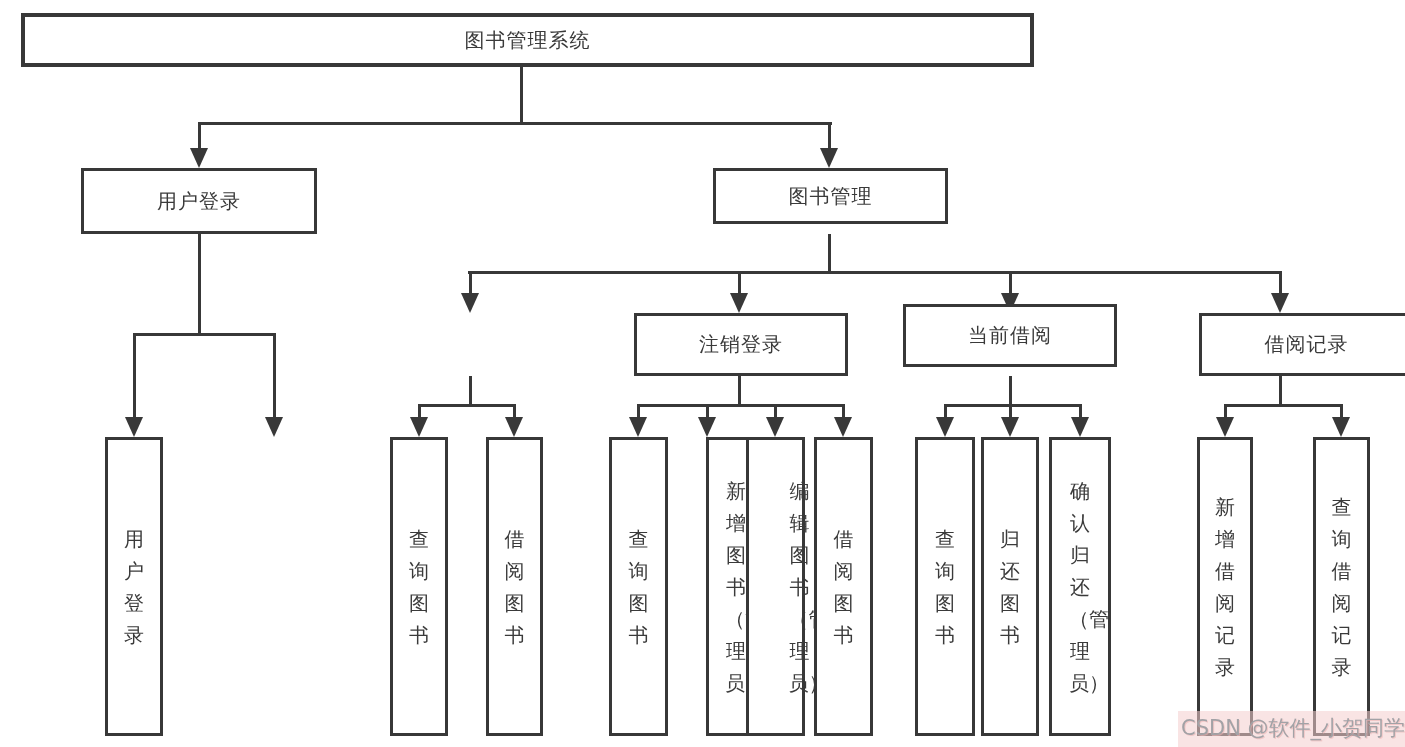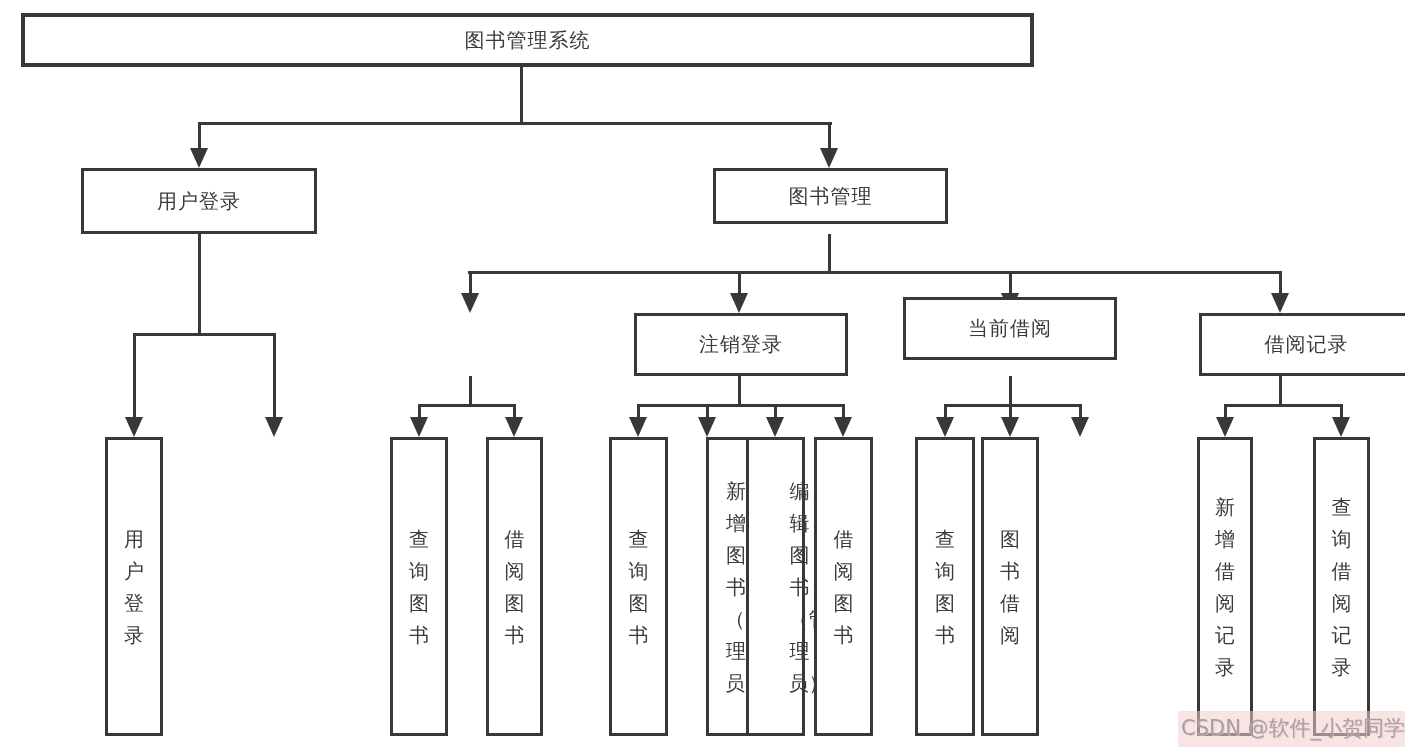--- a/index.html
+++ b/index.html
@@ -70,21 +70,21 @@
   <div class="vline" style="left:738px;top:271px;width:3px;height:24px;"></div>
   <div class="arrow" style="left:730px;top:293px;"></div>
   <div class="vline" style="left:1009px;top:271px;width:3px;height:24px;"></div>
   <div class="arrow" style="left:1001px;top:293px;"></div>
   <div class="vline" style="left:1279px;top:271px;width:3px;height:24px;"></div>
   <div class="arrow" style="left:1271px;top:293px;"></div>
 
   <div class="box" style="left:634px;top:313px;width:214px;height:63px;">
     <span>注销登录</span>
   </div>
-  <div class="box" style="left:903px;top:297px;width:214px;height:63px;">
+  <div class="box" style="left:903px;top:304px;width:214px;height:63px;">
     <span>当前借阅</span>
   </div>
   <div class="box" style="left:1199px;top:313px;width:215px;height:63px;">
     <span>借阅记录</span>
   </div>
 
   <div class="vline" style="left:469px;top:376px;width:3px;height:30px;"></div>
   <div class="hline" style="left:418px;top:404px;width:98px;height:3px;"></div>
   <div class="vline" style="left:418px;top:404px;width:3px;height:15px;"></div>
   <div class="arrow" style="left:410px;top:417px;"></div>
@@ -139,21 +139,24 @@
     <div class="label">编辑图书（管理员）</div>
   </div>
   <div class="box leaf" style="left:814px;top:437px;width:59px;height:299px;">
     <div class="label">借阅图书</div>
   </div>
 
   <div class="box leaf" style="left:915px;top:437px;width:60px;height:299px;">
     <div class="label">查询图书</div>
   </div>
   <div class="box leaf" style="left:981px;top:437px;width:58px;height:299px;">
-    <div class="label">图书借阅</div>
+    <div class="label">归还图书</div>
+  </div>
+  <div class="box leaf" style="left:1049px;top:437px;width:62px;height:299px;">
+    <div class="label">确认归还（管理员）</div>
   </div>
 
   <div class="box leaf" style="left:1197px;top:437px;width:56px;height:299px;">
     <div class="label">新增借阅记录</div>
   </div>
   <div class="box leaf" style="left:1313px;top:437px;width:57px;height:299px;">
     <div class="label">查询借阅记录</div>
   </div>
 
   <div class="watermark-bg"></div>

